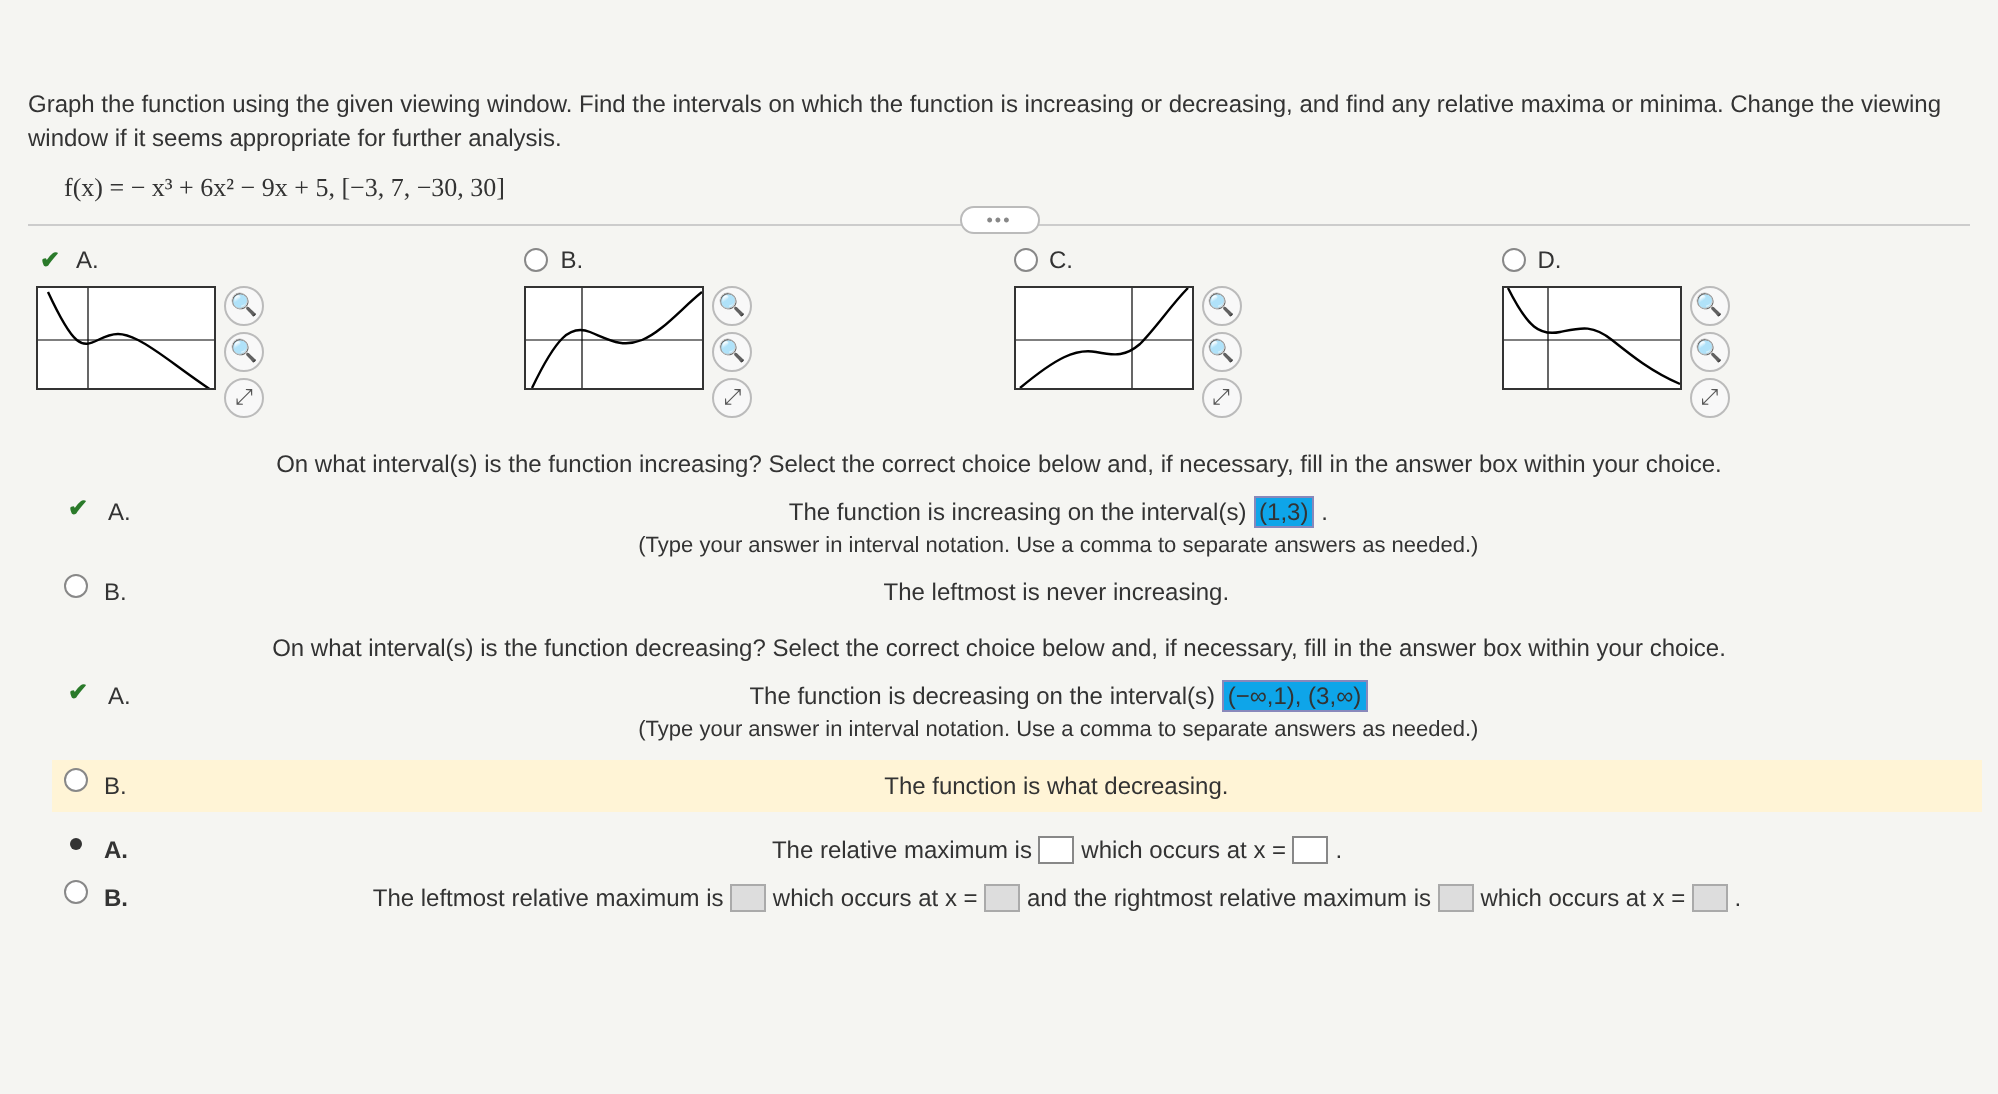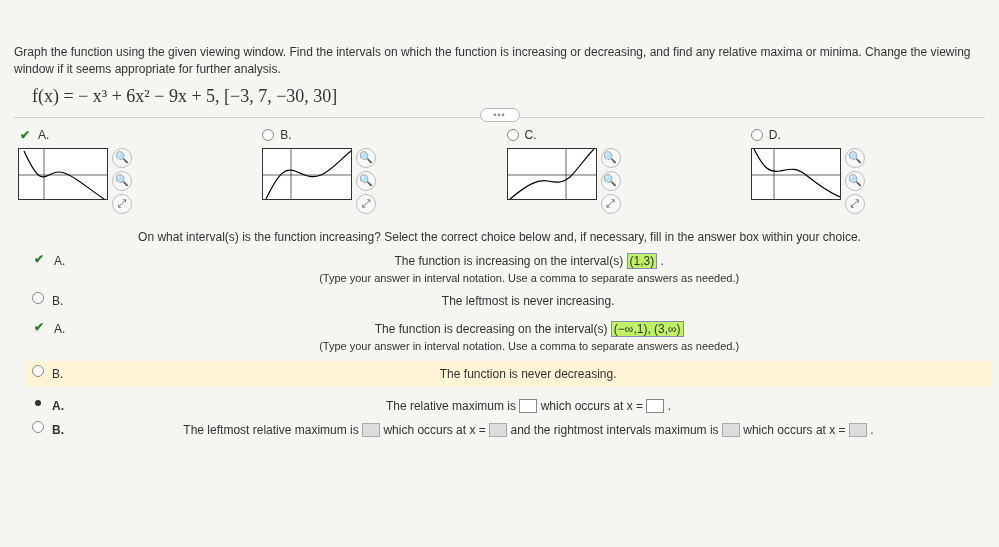--- a/index.html
+++ b/index.html
@@ -10,21 +10,21 @@
       background: #f5f5f2;
       width: 999px;
       height: 547px;
       overflow: hidden;
       position: relative;
     }
     .content {
       padding: 8px 14px;
     }
     .instruction { line-height: 1.4; margin-bottom: 8px; margin-top: 36px; }
-    .formula { margin: 8px 0 10px 18px; font-family: 'Times New Roman', serif; font-size: 18px; }
+    .formula { margin: 8px 0 10px 18px; font-family: 'Times New Roman', serif; font-size: 13px; }
     .hr-line {
       border: none;
       border-top: 1px solid #ccc;
       margin: 4px 0 10px 0;
       position: relative;
     }
     .expander {
       position: absolute;
       left: 50%;
       top: -9px;
@@ -108,21 +108,21 @@
     }
     .sub-opt {
       display: flex;
       align-items: flex-start;
       gap: 8px;
       margin-bottom: 6px;
     }
     .sub-opt-content { flex: 1; }
     .hint { font-size: 11px; color: #333; }
     .answer-highlight {
-      background: #bef264;
+      background: #0ea5e9;
       border: 1px solid #88b;
       padding: 0 2px;
     }
     .input-box {
       display: inline-block;
       width: 18px;
       height: 14px;
       border: 1px solid #888;
       background: #fff;
       vertical-align: middle;
@@ -258,34 +258,35 @@
       </div>
       <div class="sub-opt">
         <span class="radio-circle"></span>
         <span>B.</span>
         <div class="sub-opt-content">The leftmost is never increasing.</div>
       </div>
     </div>
   </div>
 
   <div class="question-block">
+    <div>On what interval(s) is the function decreasing? Select the correct choice below and, if necessary, fill in the answer box within your choice.</div>
     <div class="sub-options">
       <div class="sub-opt">
         <span class="check-mark">✔</span>
         <span>A.</span>
         <div class="sub-opt-content">
           <span>The function is decreasing on the interval(s) </span>
           <span class="answer-highlight">(−∞,1), (3,∞)</span>
           <div class="hint">(Type your answer in interval notation. Use a comma to separate answers as needed.)</div>
         </div>
       </div>
       <div class="sub-opt highlight-row">
         <span class="radio-circle"></span>
         <span>B.</span>
-        <div class="sub-opt-content">The function is never decreasing.</div>
+        <div class="sub-opt-content">The function is what decreasing.</div>
       </div>
     </div>
   </div>
 
   <div class="question-block">
     <div class="sub-options">
       <div class="sub-opt">
         <span class="bullet-dot filled"></span>
         <span style="font-weight:bold;">A.</span>
         <div class="sub-opt-content">
@@ -297,21 +298,21 @@
         </div>
       </div>
       <div class="sub-opt">
         <span class="radio-circle"></span>
         <span style="font-weight:bold;">B.</span>
         <div class="sub-opt-content">
           <span>The leftmost relative maximum is </span>
           <span class="input-box gray"></span>
           <span> which occurs at x = </span>
           <span class="input-box gray"></span>
-          <span> and the rightmost intervals maximum is </span>
+          <span> and the rightmost relative maximum is </span>
           <span class="input-box gray"></span>
           <span> which occurs at x = </span>
           <span class="input-box gray"></span>
           <span>.</span>
         </div>
       </div>
     </div>
   </div>
 
 </div>

